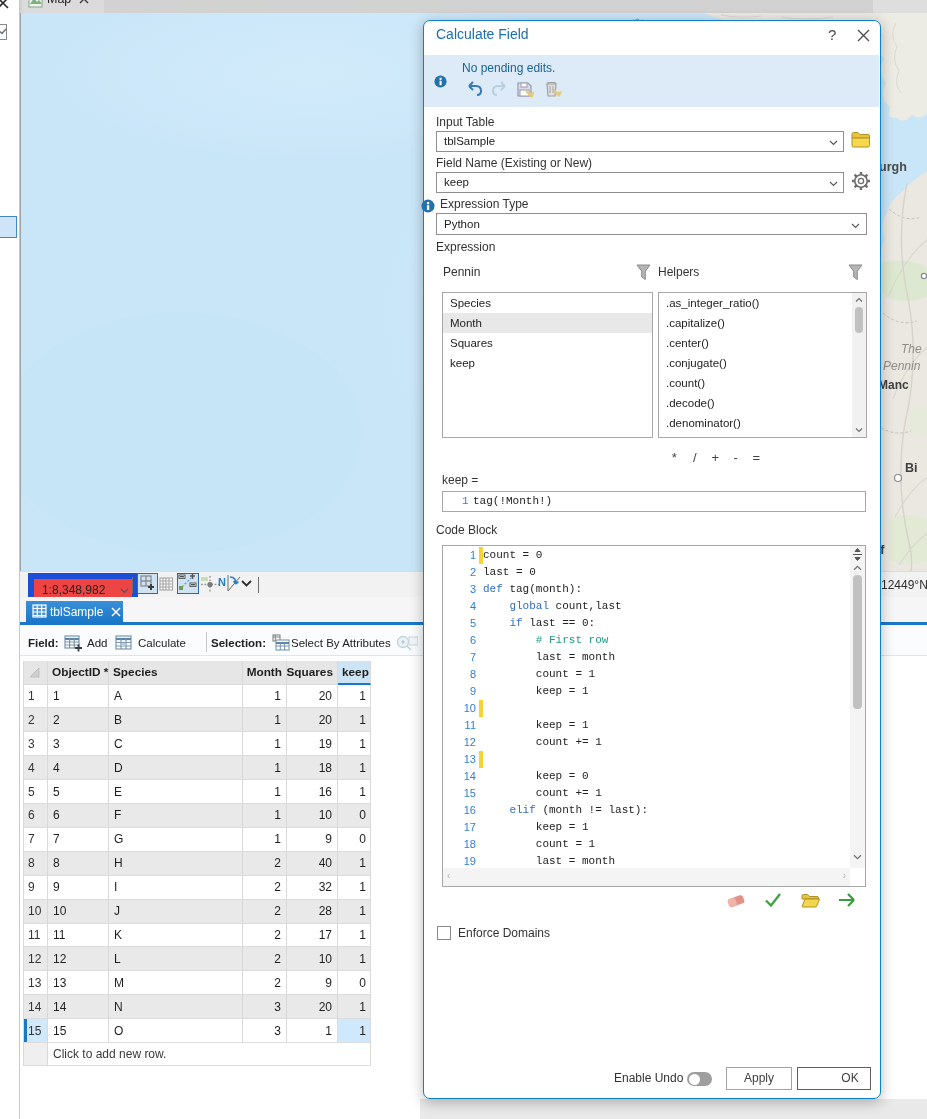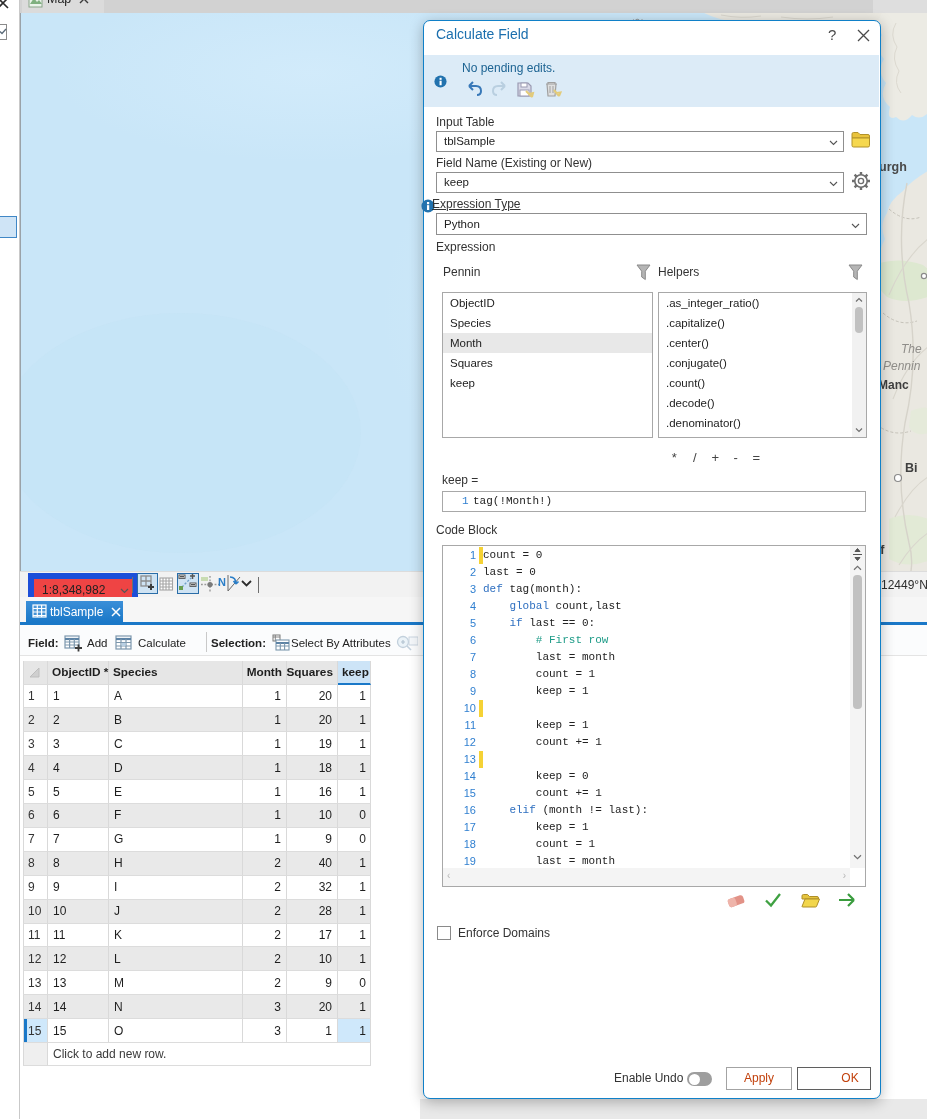--- a/index.html
+++ b/index.html
@@ -34,21 +34,21 @@
   #dialog .lbl{position:absolute;font-size:12px;color:#333;}
   .combo{position:absolute;box-sizing:border-box;background:#fff;border:1px solid #8f8f8f;font-size:11.5px;color:#222;}
   .combo .tx{position:absolute;left:7px;top:3px;}
   .carr{position:absolute;width:9px;height:6px;}
   .listbox{position:absolute;box-sizing:border-box;border:1px solid #a8a8a8;background:#fff;font-size:11.5px;color:#222;}
   .listbox .it{height:20px;line-height:20px;padding-left:7px;}
   .mono{font-family:"Liberation Mono",monospace;}
   .kw{color:#2e6fc0;}
   .cm{color:#1d9b87;}
   .ln{color:#2f7fd0;}
-  .btn{position:absolute;box-sizing:border-box;background:#fff;border:1px solid #a3a3a3;font-size:12px;color:#c2410c;text-align:center;}
+  .btn{position:absolute;box-sizing:border-box;background:#fff;border:1px solid #a3a3a3;font-size:12px;color:#404040;text-align:center;}
   .cline{height:17px;line-height:17px;font-size:11px;white-space:pre;display:flex;}
   .gut{display:inline-block;width:33px;text-align:right;flex:none;}
   .ybar{display:inline-block;width:4px;height:17px;margin-left:3px;flex:none;}
   .ctext{color:#222;}
   .ops span{display:inline-block;width:20.5px;text-align:center;}
 </style>
 </head>
 <body>
 <div id="root">
   <div id="topbar" class="abs">
@@ -420,38 +420,37 @@
             <path d="M11 2 V5 M11 17 V20 M2 11 H5 M17 11 H20 M4.6 4.6 L6.8 6.8 M15.2 15.2 L17.4 17.4 M4.6 17.4 L6.8 15.2 M15.2 6.8 L17.4 4.6"></path>
           </g>
         </g>
         <circle cx="11" cy="11" r="2.6" fill="#fff" stroke="#6e6e6e" stroke-width="1.4"></circle>
       </svg>
     <svg style="position:absolute;left:-3px;top:178px" width="14" height="14" viewBox="0 0 15 15">
         <circle cx="7.5" cy="7.5" r="7" fill="#2272ae"></circle>
         <rect x="6.4" y="3.2" width="2.4" height="2.4" fill="#fff"></rect>
         <rect x="6.4" y="6.6" width="2.4" height="5.2" fill="#fff"></rect>
       </svg>
-    <div class="lbl" style="left:8px;top:176px;text-decoration:underline;">Expression Type</div>
+    <div class="lbl" style="left:16px;top:176px;">Expression Type</div>
     <div class="combo" style="left:12px;top:192px;width:431px;height:22px;">
         <span class="tx" style="top:4px">Python</span>
       <svg class="carr" style="right:6px;top:9px" width="9" height="6" viewBox="0 0 9 6">
           <path d="M1 1 L4.5 4.5 L8 1" stroke="#555" stroke-width="1.1" fill="none"></path>
         </svg>
       </div>
     <div class="lbl" style="left:12px;top:219px;">Expression</div>
     <div class="lbl" style="left:19px;top:244px;">Pennin</div>
     <svg style="position:absolute;left:212px;top:243px" width="15" height="17" viewBox="0 0 15 17">
         <path d="M1 1 H14 L9.3 7.2 V15.5 L5.7 13 V7.2 Z" fill="#b5b5b5" stroke="#8a8a8a" stroke-width="1"></path>
       </svg>
     <div class="lbl" style="left:234px;top:244px;">Helpers</div>
     <svg style="position:absolute;left:424px;top:243px" width="15" height="17" viewBox="0 0 15 17">
         <path d="M1 1 H14 L9.3 7.2 V15.5 L5.7 13 V7.2 Z" fill="#b5b5b5" stroke="#8a8a8a" stroke-width="1"></path>
       </svg>
     <div class="listbox" style="left:18px;top:271px;width:211px;height:146px;">
-      <div class="it">ObjectID</div>
       <div class="it">Species</div>
       <div class="it" style="background:#e8e8e8;">Month</div>
       <div class="it">Squares</div>
       <div class="it">keep</div>
     </div>
     <div class="listbox" style="left:234px;top:271px;width:209px;height:146px;overflow:hidden;">
       <div class="it">.as_integer_ratio()</div>
       <div class="it">.capitalize()</div>
       <div class="it">.center()</div>
       <div class="it">.conjugate()</div>

